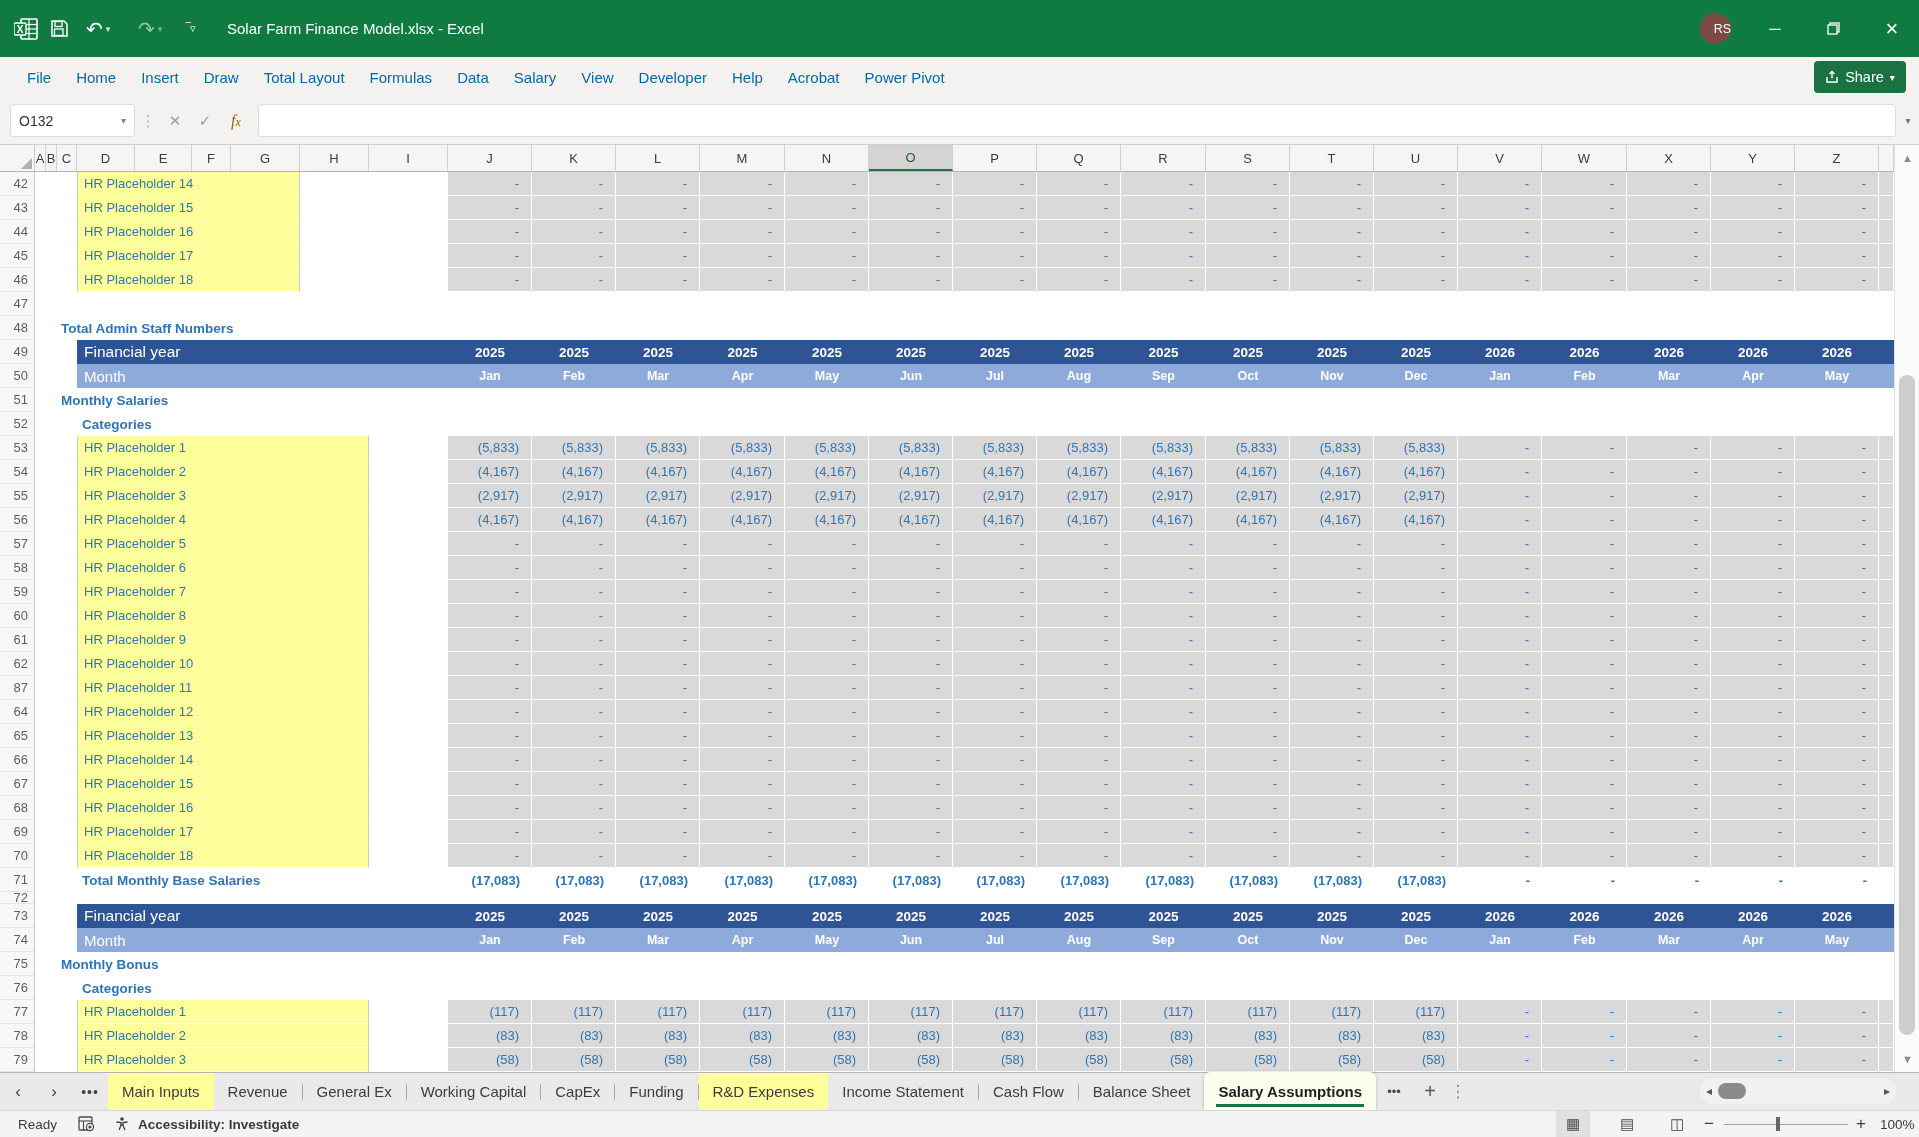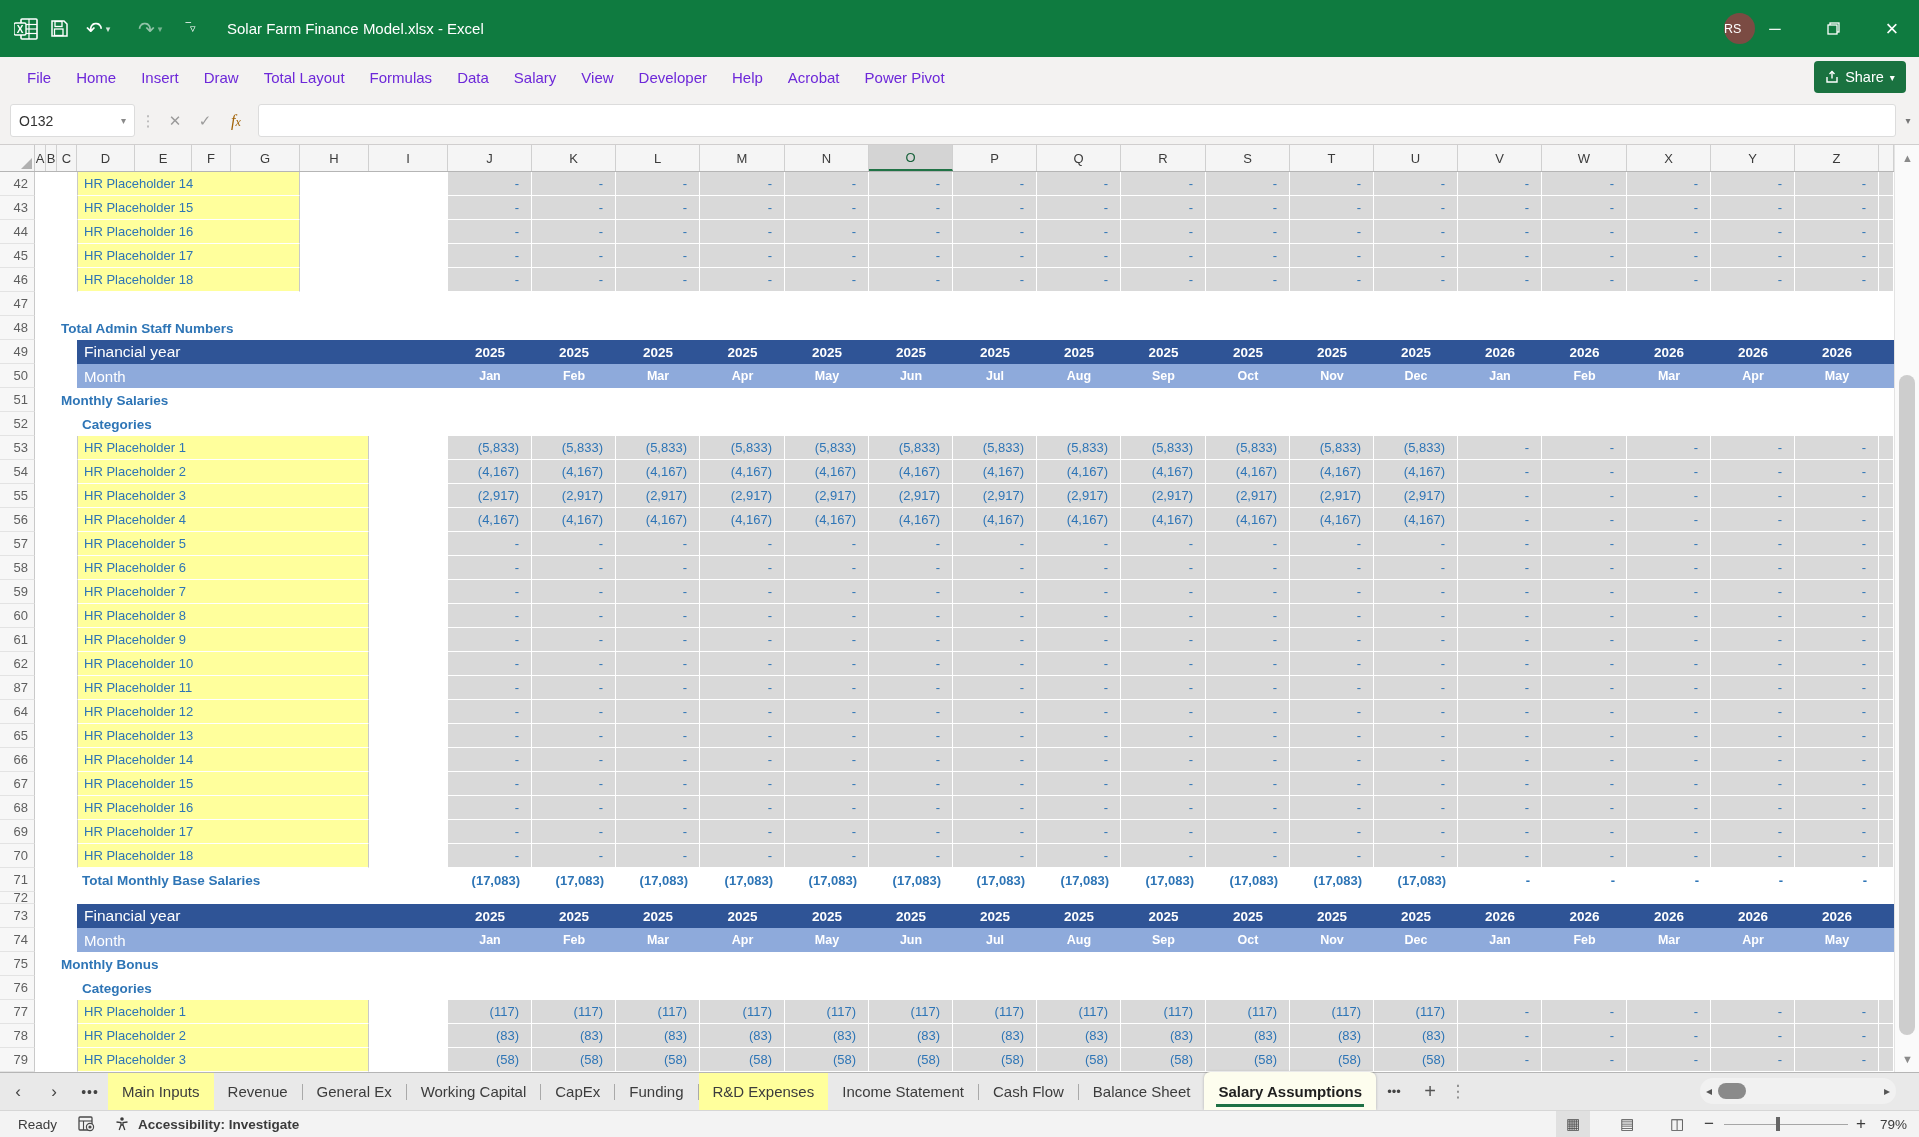--- a/index.html
+++ b/index.html
@@ -6,25 +6,25 @@
   html,body { width:1919px; height:1137px; overflow:hidden; background:#fff;
     font-family:"Liberation Sans", sans-serif; }
   
   #titlebar { position:absolute; left:0; top:0; width:1919px; height:57px; background:#0F7B40; color:#fff; }
   .qat-btn { position:absolute; top:0; height:57px; display:flex; align-items:center; color:#fff; font-size:17px; }
   .qat-chev { font-size:9px; color:#d8ead f; margin-left:3px; color:#cfe5d8; }
   #search-box { position:absolute; left:740px; top:9px; width:440px; height:34px; background:#D3E3D8;
     border:1px solid #9CBFA9; border-radius:4px; display:flex; align-items:center; padding-left:18px;
     color:#2E4E3C; font-size:15px; gap:10px; }
   #avatar { position:absolute; left:1700px; top:13px; width:31px; height:31px; border-radius:50%;
-    background:#7B4B43; color:#fff; font-size:12.5px; display:flex; align-items:center; justify-content:flex-start;margin-left:24px; }
+    background:#7B4B43; color:#fff; font-size:12.5px; display:flex; align-items:center; justify-content:flex-end; }
   .winbtn { position:absolute; top:0; width:46px; height:57px; display:flex; align-items:center; justify-content:center; color:#fff; }
   
   #menubar { position:absolute; left:0; top:57px; width:1919px; height:40px; background:#F3F2F1;
-    display:flex; align-items:center; gap:25px; padding-left:27px; font-size:15px; color:#6d28d9; }
+    display:flex; align-items:center; gap:25px; padding-left:27px; font-size:15px; color:#0369a1; }
   #menubar .mi { cursor:default; }
   #share-btn { position:absolute; left:1814px; top:61px; width:92px; height:32px; background:#1A7240;
     border-radius:4px; color:#fff; font-size:14.5px; display:flex; align-items:center; justify-content:center; gap:6px; }
   
   #formulabar { position:absolute; left:0; top:97px; width:1919px; height:48px; background:#F3F2F1;
     border-bottom:1px solid #D0CECE; }
   #namebox { position:absolute; left:10px; top:7px; width:125px; height:33px; background:#fff;
     border:1px solid #DCDCDC; border-radius:3px; font-size:14px; color:#333; display:flex; align-items:center; padding:0 8px; }
   #fxinput { position:absolute; left:258px; top:7px; width:1638px; height:33px; background:#fff;
     border:1px solid #DCDCDC; border-radius:3px; }
@@ -988,15 +988,15 @@
       <span class="viewicon">▤</span>
     </div>
   <div class="sb" style="left:1660px;width:34px;justify-content:center">
       <span class="viewicon">◫</span>
     </div>
   <div class="sb" style="left:1700px;width:18px;justify-content:center;font-size:17px">−</div>
   <div id="zoomtrack"></div>
   <div id="zoomhandle"></div>
   <div class="sb" style="left:1852px;width:18px;justify-content:center;font-size:17px">+</div>
   <div class="sb" style="left:1880px">
-      <span>79%</span>
+      <span>100%</span>
     </div>
 </div>
 
 </body></html>

